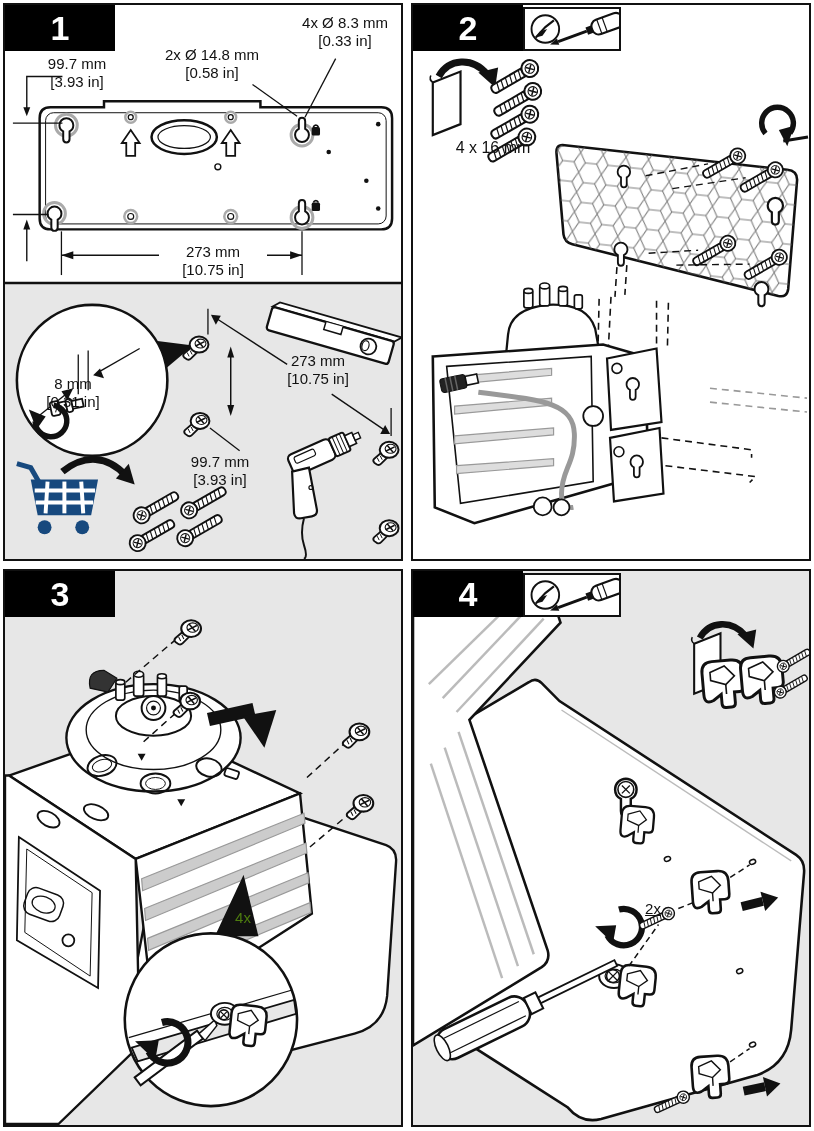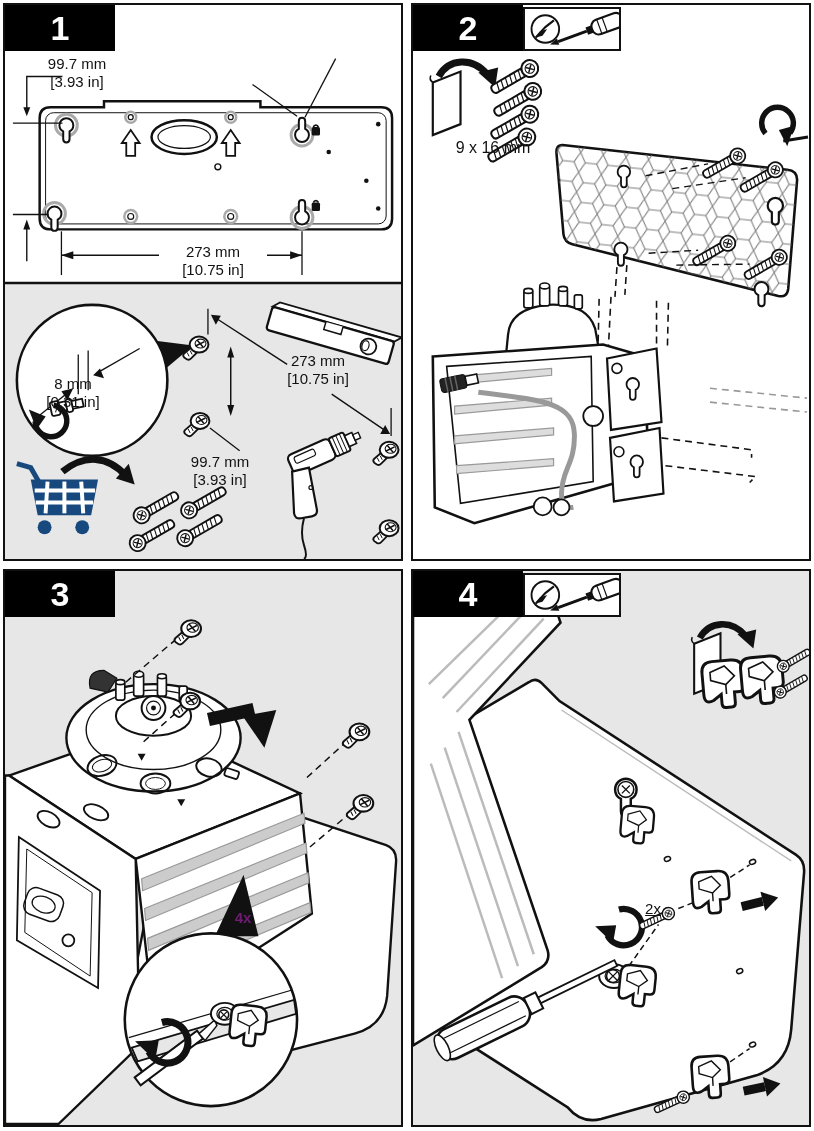--- a/index.html
+++ b/index.html
@@ -10,21 +10,21 @@
   .art{position:absolute;left:0;top:0;width:100%;height:100%;}
   .step-head{position:absolute;left:0;top:0;width:110px;height:46px;background:#000;color:#fff;
     display:flex;align-items:center;justify-content:center;font-size:34px;font-weight:bold;z-index:3;}
   .toolbox{position:absolute;left:110px;top:2px;width:98px;height:44px;background:#fff;
     border:2px solid #111;box-sizing:border-box;z-index:3;}
   .toolbox svg{width:100%;height:100%;}
   .lbl{position:absolute;font-size:15px;line-height:1.2;color:#111;text-align:center;
     white-space:pre-line;z-index:2;}
   .lbl.bg{background:#fff;padding:0 2px;}
   .lbl.big{font-size:16px;}
-  .lbl.inv{color:#701a75;font-weight:bold;}
+  .lbl.inv{color:#4d7c0f;font-weight:normal;}
   .defs-holder{position:absolute;width:0;height:0;overflow:hidden;}
 </style>
 </head>
 <body>
 
 <svg class="defs-holder" aria-hidden="true">
   <defs>
     <path id="sym-keyhole" d="M -7,0 A 7,7 0 1,1 7,0 A 7,7 0 0,1 3.2,6.2 L 3.2,14 Q 3.2,17.5 0,17.5 Q -3.2,17.5 -3.2,14 L -3.2,6.2 A 7,7 0 0,1 -7,0 Z"></path>
     <g id="sym-screw-iso">
       <path d="M8,-4.5 L40,-4.5 Q44,-4.5 44,0 Q44,4.5 40,4.5 L8,4.5 Z" fill="#fff" stroke="#111" stroke-width="2"></path>
@@ -203,20 +203,24 @@
           <rect x="58" y="-5" width="8" height="12" fill="#fff" stroke="#111" stroke-width="1.6"></rect>
           <rect x="66" y="-2.5" width="6" height="6" fill="#fff" stroke="#111" stroke-width="1.4"></rect>
           <rect x="2" y="-6" width="22" height="7" rx="2" fill="none" stroke="#111" stroke-width="1.2"></rect>
         </g>
         <path d="M-2,8 L15,4 L23,46 Q24,52 18,53 L7,55 Q1,56 0,50 Z" fill="#fff" stroke="#111" stroke-width="2.2"></path>
         <circle cx="17" cy="24" r="2" fill="none" stroke="#111" stroke-width="1.2"></circle>
         <path d="M10,55 Q6,70 10,82 T10,96" fill="none" stroke="#111" stroke-width="2"></path>
       </g>
     </svg>
     <div class="step-head">1</div>
+    <div class="lbl" style="left:148px;top:41px;width:118px;">2x Ø 14.8 mm
+[0.58 in]</div>
+    <div class="lbl" style="left:286px;top:9px;width:108px;">4x Ø 8.3 mm
+[0.33 in]</div>
     <div class="lbl" style="left:30px;top:50px;width:84px;">99.7 mm
 [3.93 in]</div>
     <div class="lbl bg" style="left:154px;top:238px;width:104px;">273 mm
 [10.75 in]</div>
     <div class="lbl" style="left:28px;top:325px;width:80px;margin-top:45px;">8 mm
 [0.31 in]</div>
     <div class="lbl" style="left:264px;top:347px;width:98px;">273 mm
 [10.75 in]</div>
     <div class="lbl" style="left:166px;top:448px;width:98px;">99.7 mm
 [3.93 in]</div>
@@ -308,21 +312,21 @@
             <line x1="300" y1="400" x2="398" y2="410"></line>
         </g>
       </g>
     </svg>
     <div class="step-head">2</div>
     <div class="toolbox">
       <svg viewBox="0 0 96 42">
           <use href="#sym-tb"></use>
         </svg>
     </div>
-    <div class="lbl big" style="left:12px;top:133px;width:136px;">9 x 16 mm</div>
+    <div class="lbl big" style="left:12px;top:133px;width:136px;">4 x 16 mm</div>
   </section>
 
   <section class="panel">
     <svg class="art" viewBox="0 0 400 558" preserveAspectRatio="none">
       <rect x="0" y="0" width="400" height="558" fill="#e7e7e7"></rect>
 
       <path d="M170,205 L385,276 Q396,280 395,293 L386,428 Q383,458 353,466 L237,496 Q220,500 207,489 L128,421 Z" fill="#fff" stroke="#111" stroke-width="2.4"></path>
       <ellipse cx="266" cy="258" rx="2.6" ry="2" fill="#111"></ellipse>
       <ellipse cx="293" cy="300" rx="2.6" ry="2" fill="#111"></ellipse>
       <use href="#sym-keyhole" transform="translate(243,226)" fill="#fff" stroke="#111" stroke-width="1.8"></use>

